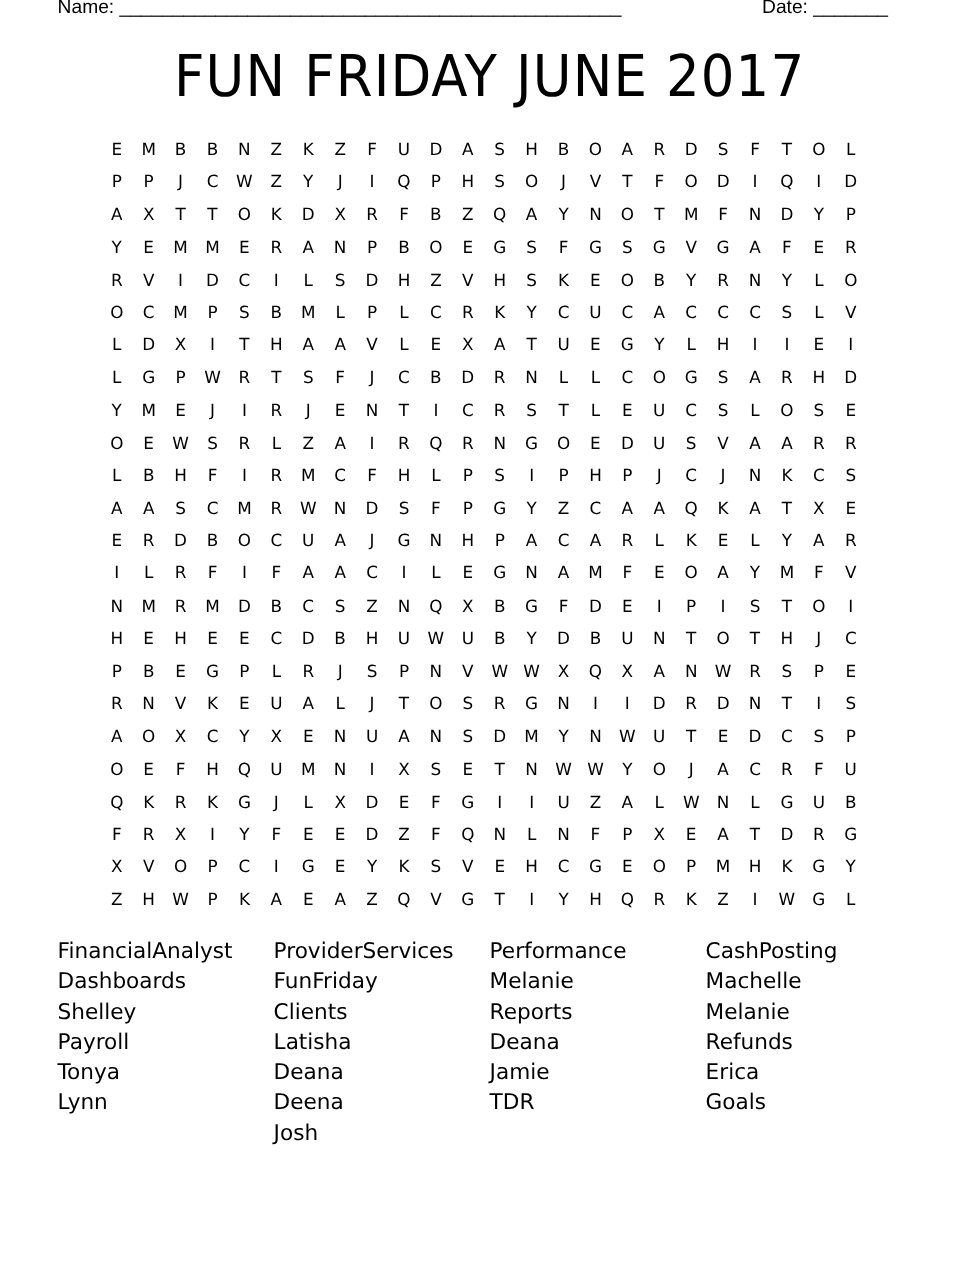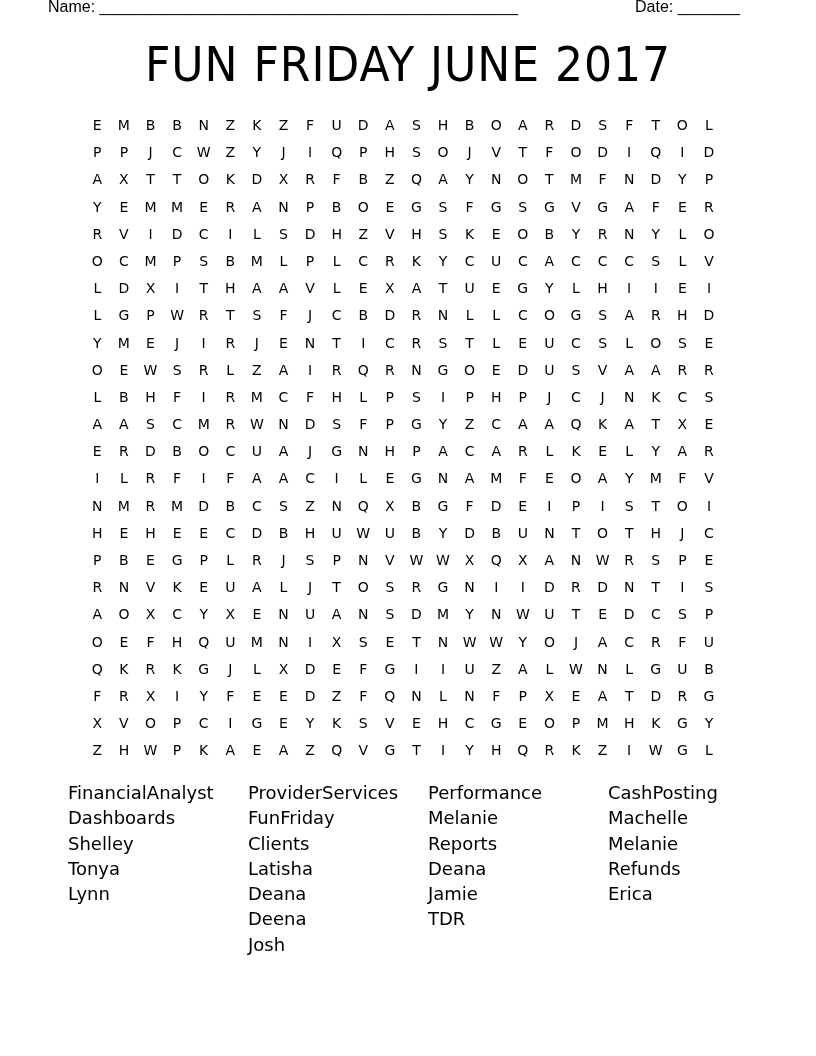--- a/index.html
+++ b/index.html
@@ -18,21 +18,21 @@
     position: absolute; top: 112px; left: 84px;
     display: grid; grid-template-columns: repeat(24, 26.6px); grid-auto-rows: 27.2px;
     font-family: "DejaVu Sans", sans-serif; font-size: 14px;
   }
   .cell { text-align: center; line-height: 27.2px; }
   .words {
     position: absolute; top: 780px; left: 48px;
     display: grid; grid-template-columns: 180px 180px 180px 180px;
     font-family: "DejaVu Sans", sans-serif; font-size: 18px;
   }
-  .word-col { display: flex; flex-direction: column; margin-left: 20px; }
+  .word-col { display: flex; flex-direction: column; }
   .word { line-height: 25.3px; white-space: nowrap; }
 </style>
 </head>
 <body>
 
 <div class="header-line">
   <span>Name: _______________________________________________</span>
   <span>Date: _______</span>
 </div>
 
@@ -615,20 +615,21 @@
     <div class="cell">W</div>
     <div class="cell">G</div>
     <div class="cell">L</div>
   </div>
 
 <div class="words" id="words">
     <div class="word-col">
       <div class="word">FinancialAnalyst</div>
       <div class="word">Dashboards</div>
       <div class="word">Shelley</div>
+      <div class="word">Payroll</div>
       <div class="word">Tonya</div>
       <div class="word">Lynn</div>
     </div>
     <div class="word-col">
       <div class="word">ProviderServices</div>
       <div class="word">FunFriday</div>
       <div class="word">Clients</div>
       <div class="word">Latisha</div>
       <div class="word">Deana</div>
       <div class="word">Deena</div>
@@ -641,14 +642,15 @@
       <div class="word">Deana</div>
       <div class="word">Jamie</div>
       <div class="word">TDR</div>
     </div>
     <div class="word-col">
       <div class="word">CashPosting</div>
       <div class="word">Machelle</div>
       <div class="word">Melanie</div>
       <div class="word">Refunds</div>
       <div class="word">Erica</div>
+      <div class="word">Goals</div>
     </div>
   </div>
 
 </body></html>

